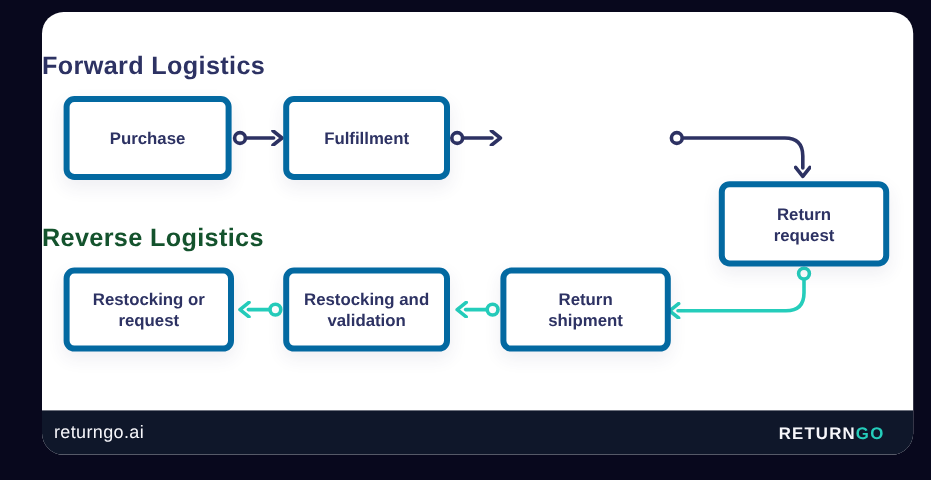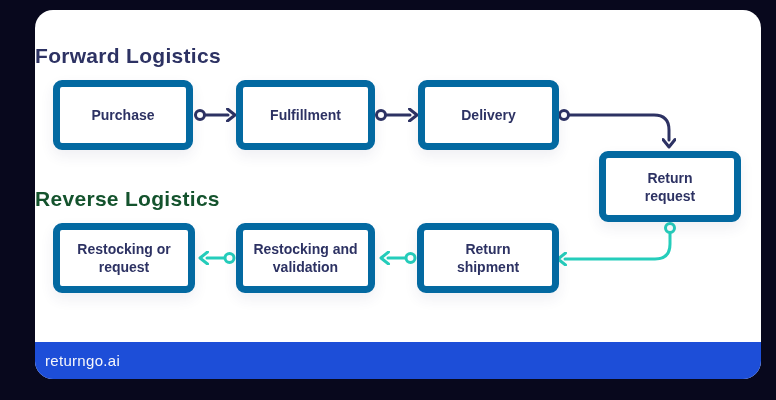--- a/index.html
+++ b/index.html
@@ -23,21 +23,21 @@
     left: 0; width: 100%;
     font-size: 21px;
     font-weight: 800;
     letter-spacing: 0.3px;
   }
   .title-forward { top: 34px; color: #2d3263; }
   .title-reverse { top: 177px; color: #14532d; }
   .node {
     position: absolute;
     background: #ffffff;
-    border: 7px solid #0369a1;
+    border: 5px solid #0369a1;
     border-radius: 9px;
     box-shadow: 0 6px 14px rgba(45, 50, 99, 0.08);
     display: flex;
     align-items: center;
     justify-content: center;
     text-align: center;
   }
   .node-label {
     font-size: 14px;
     font-weight: 700;
@@ -59,21 +59,21 @@
     pointer-events: none;
   }
   .stroke-navy { stroke: #2d3263; }
   .stroke-teal { stroke: #25cdbb; }
   .arrow-line { fill: none; stroke-width: 3; stroke-linecap: round; }
   .arrow-dot  { fill: #ffffff; stroke-width: 3; }
   .footer {
     position: absolute;
     left: 0; bottom: 0;
     width: 100%; height: 37px;
-    background: #1d4ed8;
+    background: #0f172a;
     display: flex;
     align-items: center;
     justify-content: space-between;
     padding: 0 24px 0 10px;
   }
   .site-text {
     color: #f7f7fb;
     font-size: 15px;
     font-weight: 400;
     letter-spacing: 0.3px;
@@ -133,23 +133,20 @@
   </svg>
 
   <div class="node node-purchase">
     <span class="node-label">Purchase</span>
   </div>
 
   <div class="node node-fulfillment">
     <span class="node-label">Fulfillment</span>
   </div>
 
-  <div class="node node-delivery">
-    <span class="node-label">Delivery</span>
-  </div>
 
   <div class="node node-return-request">
     <span class="node-label">Return
 request</span>
   </div>
 
   <div class="node node-return-shipment">
     <span class="node-label">Return
 shipment</span>
   </div>
@@ -159,15 +156,18 @@
 validation</span>
   </div>
 
   <div class="node node-restocking">
     <span class="node-label">Restocking or
 request</span>
   </div>
 
   <div class="footer">
     <span class="site-text">returngo.ai</span>
+    <span class="brand">
+      <span class="brand-return">RETURN</span><span class="brand-go">GO</span>
+    </span>
   </div>
 
 </div>
 
 </body></html>

